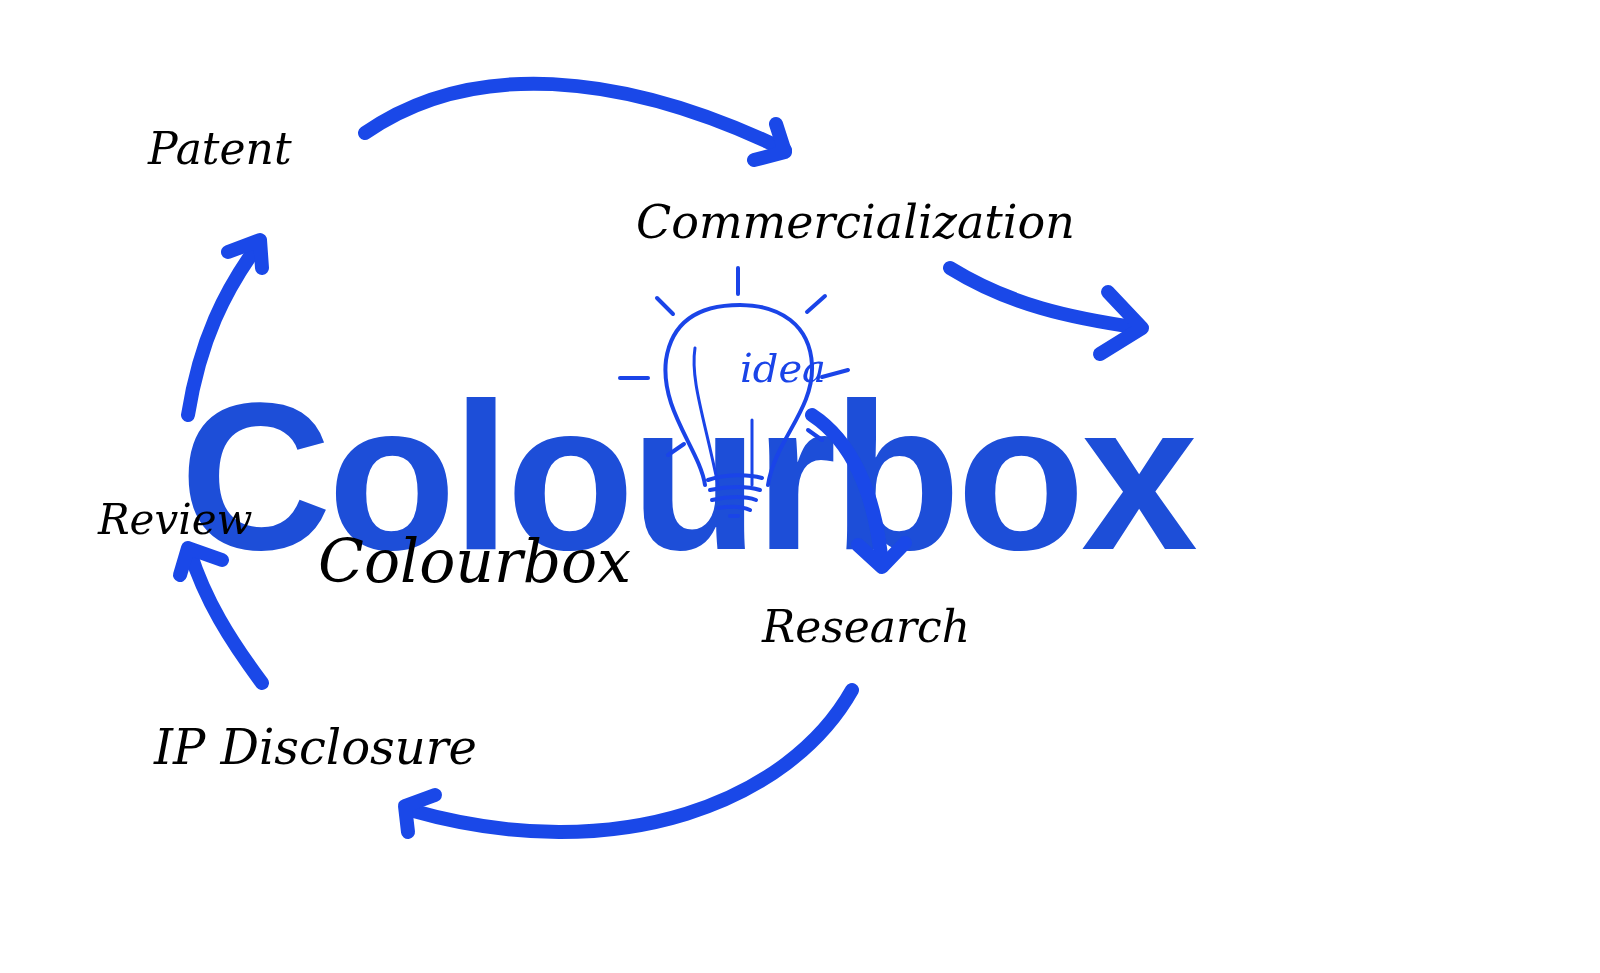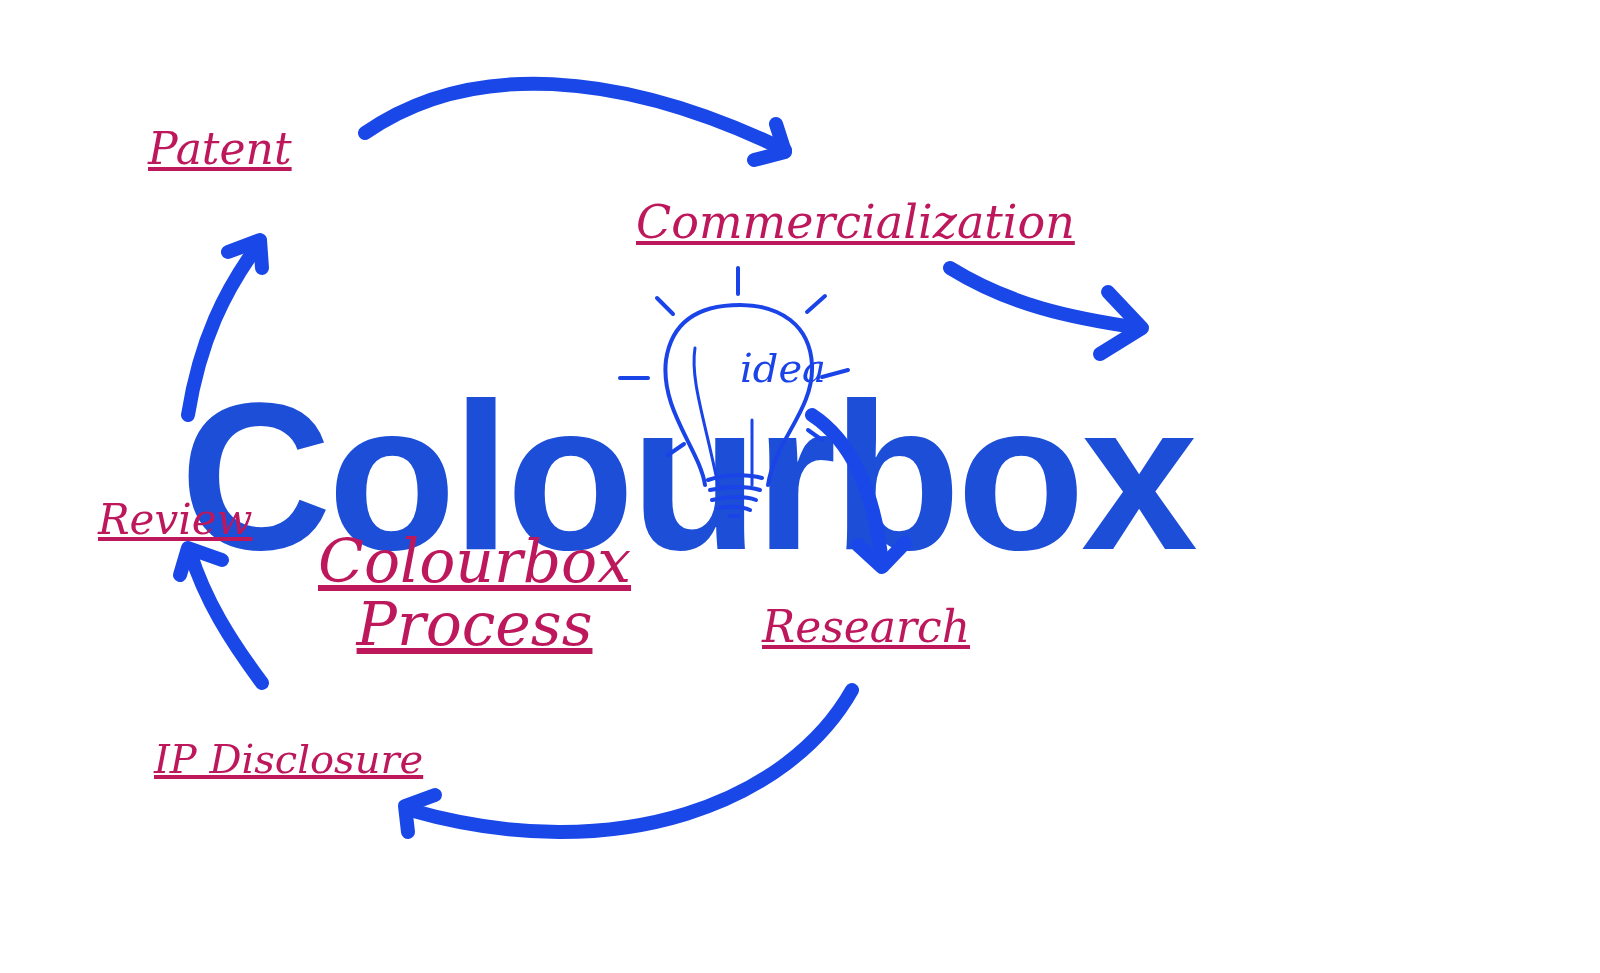--- a/index.html
+++ b/index.html
@@ -8,29 +8,29 @@
     .watermark {
       position: absolute; left: 180px; top: 372px;
       font-family: "Liberation Sans", sans-serif; font-weight: bold;
       font-size: 210px; color: #1d4ed8; letter-spacing: -4px; line-height: 1;
       white-space: nowrap; z-index: 0;
     }
     svg.arrows { position: absolute; left: 0; top: 0; z-index: 1; }
     .label {
       position: absolute; z-index: 2;
       font-family: "DejaVu Serif", serif; font-style: italic;
-      color: #be185d; white-space: nowrap; line-height: 1.05; text-decoration: underline;
+      color: #000000; white-space: nowrap; line-height: 1.05;
     }
     .lbl-patent { left: 148px; top: 126px; font-size: 44px; text-align: center; }
     .lbl-commercial { left: 636px; top: 180px; font-size: 46px; margin-top: 18px; }
     .lbl-revenue { left: 1172px; top: 290px; font-size: 60px; }
     .lbl-review { left: 98px; top: 450px; font-size: 42px; margin-top: 48px; }
     .lbl-innovation { left: 318px; top: 530px; font-size: 60px; text-align: center; }
     .lbl-research { left: 762px; top: 604px; font-size: 44px; }
-    .lbl-ipdisc { left: 154px; top: 738px; font-size: 40px; }
+    .lbl-ipdisc { left: 154px; top: 722px; font-size: 48px; }
     .idea-text {
       position: absolute; left: 740px; top: 348px; z-index: 3;
       font-family: "DejaVu Serif", serif; font-style: italic;
       font-size: 40px; color: #1a44e8; line-height: 1;
     }
   </style>
 </head>
 <body>
 
 <div class="canvas">
@@ -96,15 +96,14 @@
   <div class="label lbl-patent">
     <div>Patent</div>
   </div>
   <div class="label lbl-commercial">Commercialization</div>
   <div class="label lbl-research">Research</div>
   <div class="label lbl-ipdisc">IP Disclosure</div>
   <div class="label lbl-review">Review</div>
 
   <div class="label lbl-innovation">
     <div>Colourbox</div>
-    <div>Process</div>
   </div>
 </div>
 
 </body></html>

